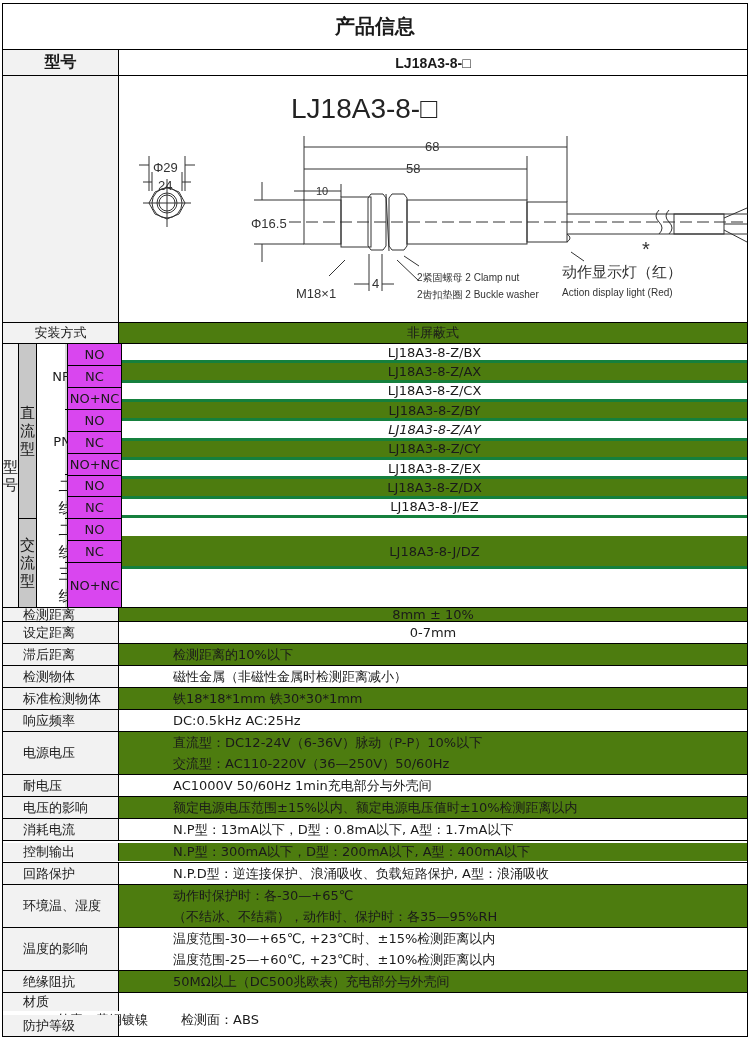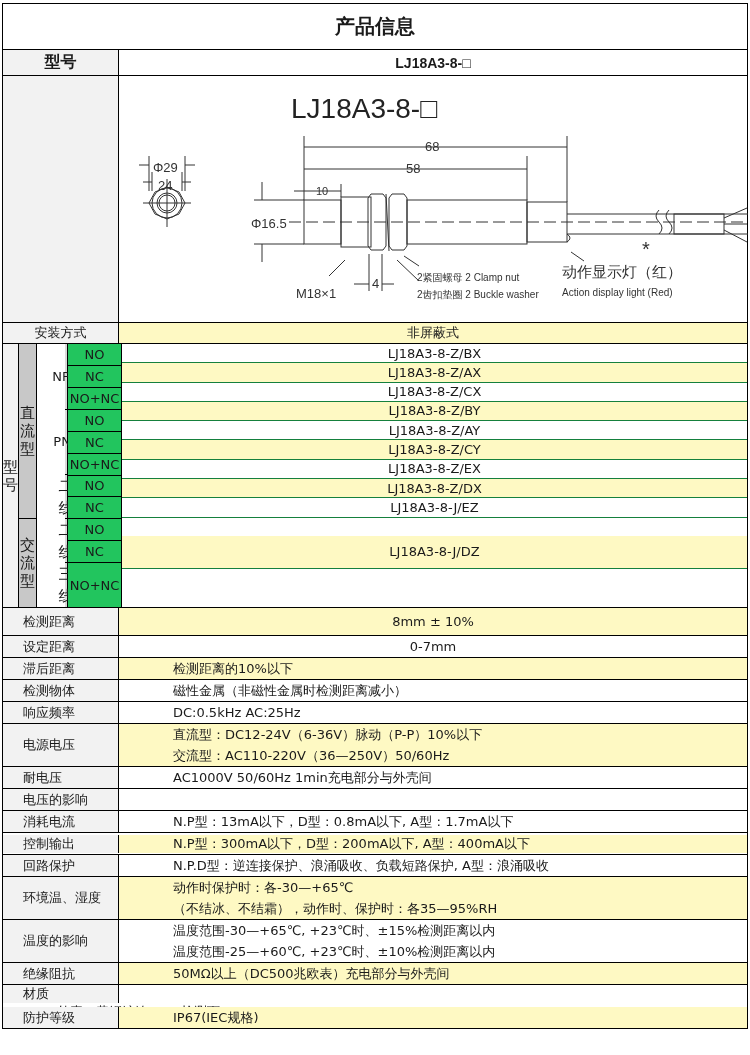--- a/index.html
+++ b/index.html
@@ -7,38 +7,38 @@
          font-family:"DejaVu Sans","Liberation Sans",sans-serif; color:#1a1a1a; }
   .tbl { position:absolute; left:2px; top:3px; width:746px; }
   .row { position:relative; display:flex; border-left:1px solid #000; border-right:1px solid #000; border-bottom:1px solid #000; box-sizing:border-box; }
   .row.first { border-top:1px solid #000; }
   .cell { display:flex; align-items:center; box-sizing:border-box; font-size:13px; }
   .lbl { width:116px; border-right:1px solid #000; background:#f2f2f2; padding-left:20px; }
   .lbl.c { justify-content:center; padding-left:0; }
   .val { flex:1; }
   .val.c { justify-content:center; }
   .val.l { padding-left:54px; }
-  .blue { background:#fef9c3; }
+  .blue { background:#4d7c0f; }
   .white { background:#ffffff; }
   .title { height:45px; justify-content:center; font-weight:bold; font-size:20px; font-family:"Liberation Sans","DejaVu Sans",sans-serif; width:100%; }
   .bold { font-weight:bold; font-family:"Liberation Sans","DejaVu Sans",sans-serif; }
   .two { flex-direction:column; align-items:flex-start; justify-content:center; line-height:21px; }
 
   
   .model-block { position:relative; display:flex; border-left:1px solid #000; border-right:1px solid #000; border-bottom:1px solid #000; box-sizing:border-box; height:264px; }
   .mcol1 { width:15px; background:#f2f2f2; border-right:1px solid #000; display:flex; align-items:center; justify-content:center; }
   .mcol2 { width:17px; background:#c8c8c8; border-right:1px solid #000; display:flex; flex-direction:column; }
   .mcol3 { width:30px; border-right:1px solid #000; display:flex; flex-direction:column; }
   .mcol4 { width:53px; border-right:1px solid #000; display:flex; flex-direction:column; }
   .mcol5 { flex:1; display:flex; flex-direction:column; }
   .vtext { font-size:15px; line-height:18px; text-align:center; width:100%; }
   .mc2 { display:flex; align-items:center; justify-content:center; box-sizing:border-box; }
   .mc3 { display:flex; align-items:center; justify-content:center; background:#d9d9d9; box-sizing:border-box; font-size:13px;margin-left:28px; }
-  .mc4 { display:flex; align-items:center; justify-content:center; background:#22c55e; box-sizing:border-box; font-size:13px; border-bottom:1px solid #000; }
-  .mc5 { display:flex; align-items:center; justify-content:center; box-sizing:border-box; font-size:13px; border-bottom:1px solid #15803d; }
+  .mc4 { display:flex; align-items:center; justify-content:center; background:#d946ef; box-sizing:border-box; font-size:13px; border-bottom:1px solid #000; }
+  .mc5 { display:flex; align-items:center; justify-content:center; box-sizing:border-box; font-size:13px; border-bottom:3px solid #15803d; }
   .bb { border-bottom:1px solid #000; }
   svg text { font-family:"Liberation Sans","DejaVu Sans",sans-serif; }
 </style>
 </head>
 <body>
 
 <div class="tbl">
 
   <div class="row first">
     <div class="cell title">产品信息</div>
@@ -173,63 +173,68 @@
       <div class="mc4" style="height:22px;">NC</div>
       <div class="mc4" style="height:22px;">NO</div>
       <div class="mc4" style="height:22px;">NC</div>
       <div class="mc4" style="height:44px;border-bottom:none;">NO+NC</div>
     </div>
     <div class="mcol5">
       <div class="mc5 white" style="height:22px;">LJ18A3-8-Z/BX</div>
       <div class="mc5 blue" style="height:22px;">LJ18A3-8-Z/AX</div>
       <div class="mc5 white" style="height:22px;">LJ18A3-8-Z/CX</div>
       <div class="mc5 blue" style="height:22px;">LJ18A3-8-Z/BY</div>
-      <div class="mc5 white" style="height:22px;">LJ18A3-8-Z/AY</div>
+      <div class="mc5 white" style="height:22px;font-style:italic;">LJ18A3-8-Z/AY</div>
       <div class="mc5 blue" style="height:22px;">LJ18A3-8-Z/CY</div>
       <div class="mc5 white" style="height:22px;">LJ18A3-8-Z/EX</div>
       <div class="mc5 blue" style="height:22px;">LJ18A3-8-Z/DX</div>
       <div class="mc5 white" style="height:22px;">LJ18A3-8-J/EZ</div>
       <div class="mc5 blue" style="height:38px;margin-top:18px;">LJ18A3-8-J/DZ</div>
       <div class="mc5 white" style="height:44px;border-bottom:none;"></div>
     </div>
   </div>
 
-  <div class="row" style="height:28px;">
+  <div class="row" style="height:14px;">
     <div class="cell lbl">检测距离</div>
     <div class="cell val c blue">8mm ± 10%</div>
   </div>
   <div class="row" style="height:22px;">
     <div class="cell lbl">设定距离</div>
     <div class="cell val c white">0-7mm</div>
   </div>
   <div class="row" style="height:22px;">
     <div class="cell lbl">滞后距离</div>
     <div class="cell val l blue">检测距离的10%以下</div>
   </div>
   <div class="row" style="height:22px;">
     <div class="cell lbl">检测物体</div>
     <div class="cell val l white">磁性金属（非磁性金属时检测距离减小）</div>
+  </div>
+  <div class="row" style="height:22px;">
+    <div class="cell lbl">标准检测物体</div>
+    <div class="cell val l blue">铁18*18*1mm  铁30*30*1mm</div>
   </div>
   <div class="row" style="height:22px;text-align:right;">
     <div class="cell lbl">响应频率</div>
     <div class="cell val l white">DC:0.5kHz AC:25Hz</div>
   </div>
   <div class="row" style="height:43px;">
     <div class="cell lbl">电源电压</div>
     <div class="cell val l blue two">
       <span>直流型：DC12-24V（6-36V）脉动（P-P）10%以下</span>
       <span>交流型：AC110-220V（36—250V）50/60Hz</span>
     </div>
   </div>
   <div class="row" style="height:22px;">
     <div class="cell lbl">耐电压</div>
     <div class="cell val l white">AC1000V 50/60Hz 1min充电部分与外壳间</div>
   </div>
   <div class="row" style="height:22px;">
     <div class="cell lbl">电压的影响</div>
+    <div class="cell val l blue">额定电源电压范围±15%以内、额定电源电压值时±10%检测距离以内</div>
   </div>
   <div class="row" style="height:22px;">
     <div class="cell lbl">消耗电流</div>
     <div class="cell val l white">N.P型：13mA以下，D型：0.8mA以下, A型：1.7mA以下</div>
   </div>
   <div class="row" style="height:22px;align-items:center;">
     <div class="cell lbl">控制输出</div>
     <div class="cell val l blue">N.P型：300mA以下，D型：200mA以下, A型：400mA以下</div>
   </div>
   <div class="row" style="height:22px;">
@@ -253,15 +258,14 @@
   <div class="row" style="height:22px;">
     <div class="cell lbl">绝缘阻抗</div>
     <div class="cell val l blue">50MΩ以上（DC500兆欧表）充电部分与外壳间</div>
   </div>
   <div class="row" style="height:22px;flex-direction:column;">
     <div class="cell lbl">材质</div>
     <div class="cell val l white" style="white-space:pre;">外壳：黄铜镀镍        检测面：ABS</div>
   </div>
   <div class="row" style="height:22px;">
     <div class="cell lbl">防护等级</div>
-    <div class="cell val l blue">IP67(IEC规格)</div>
   </div>
 </div>
 
 </body></html>

